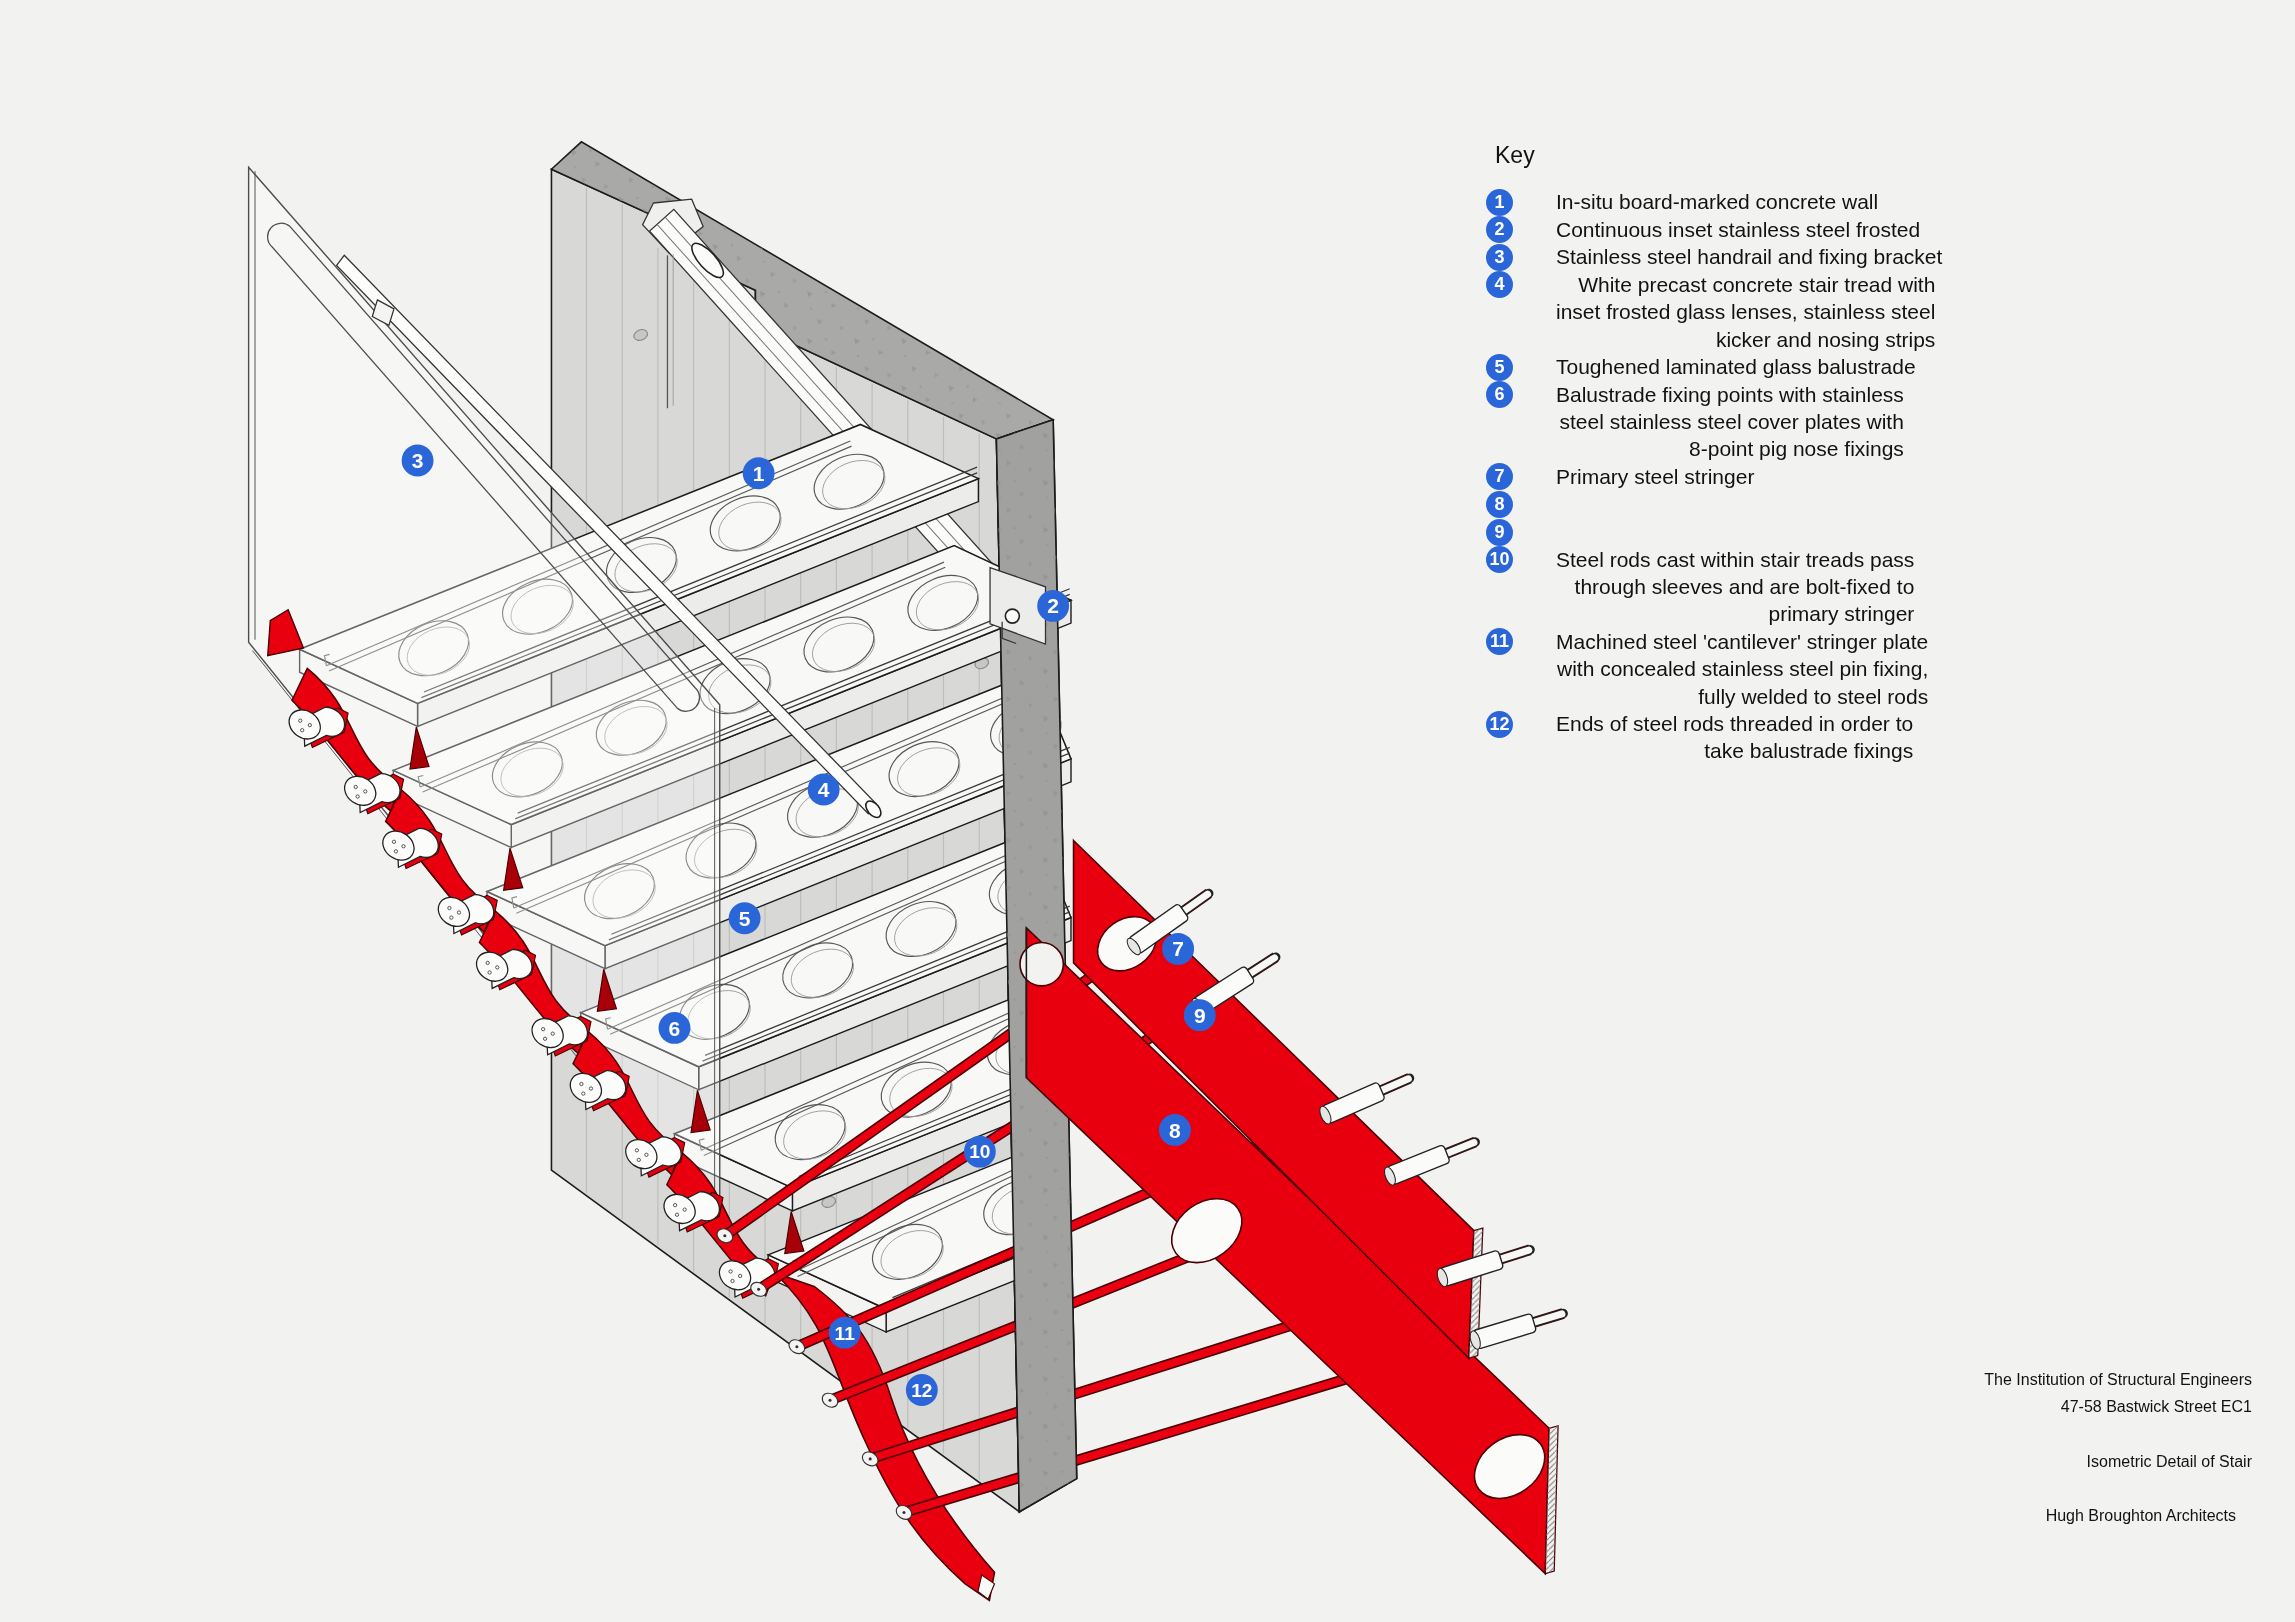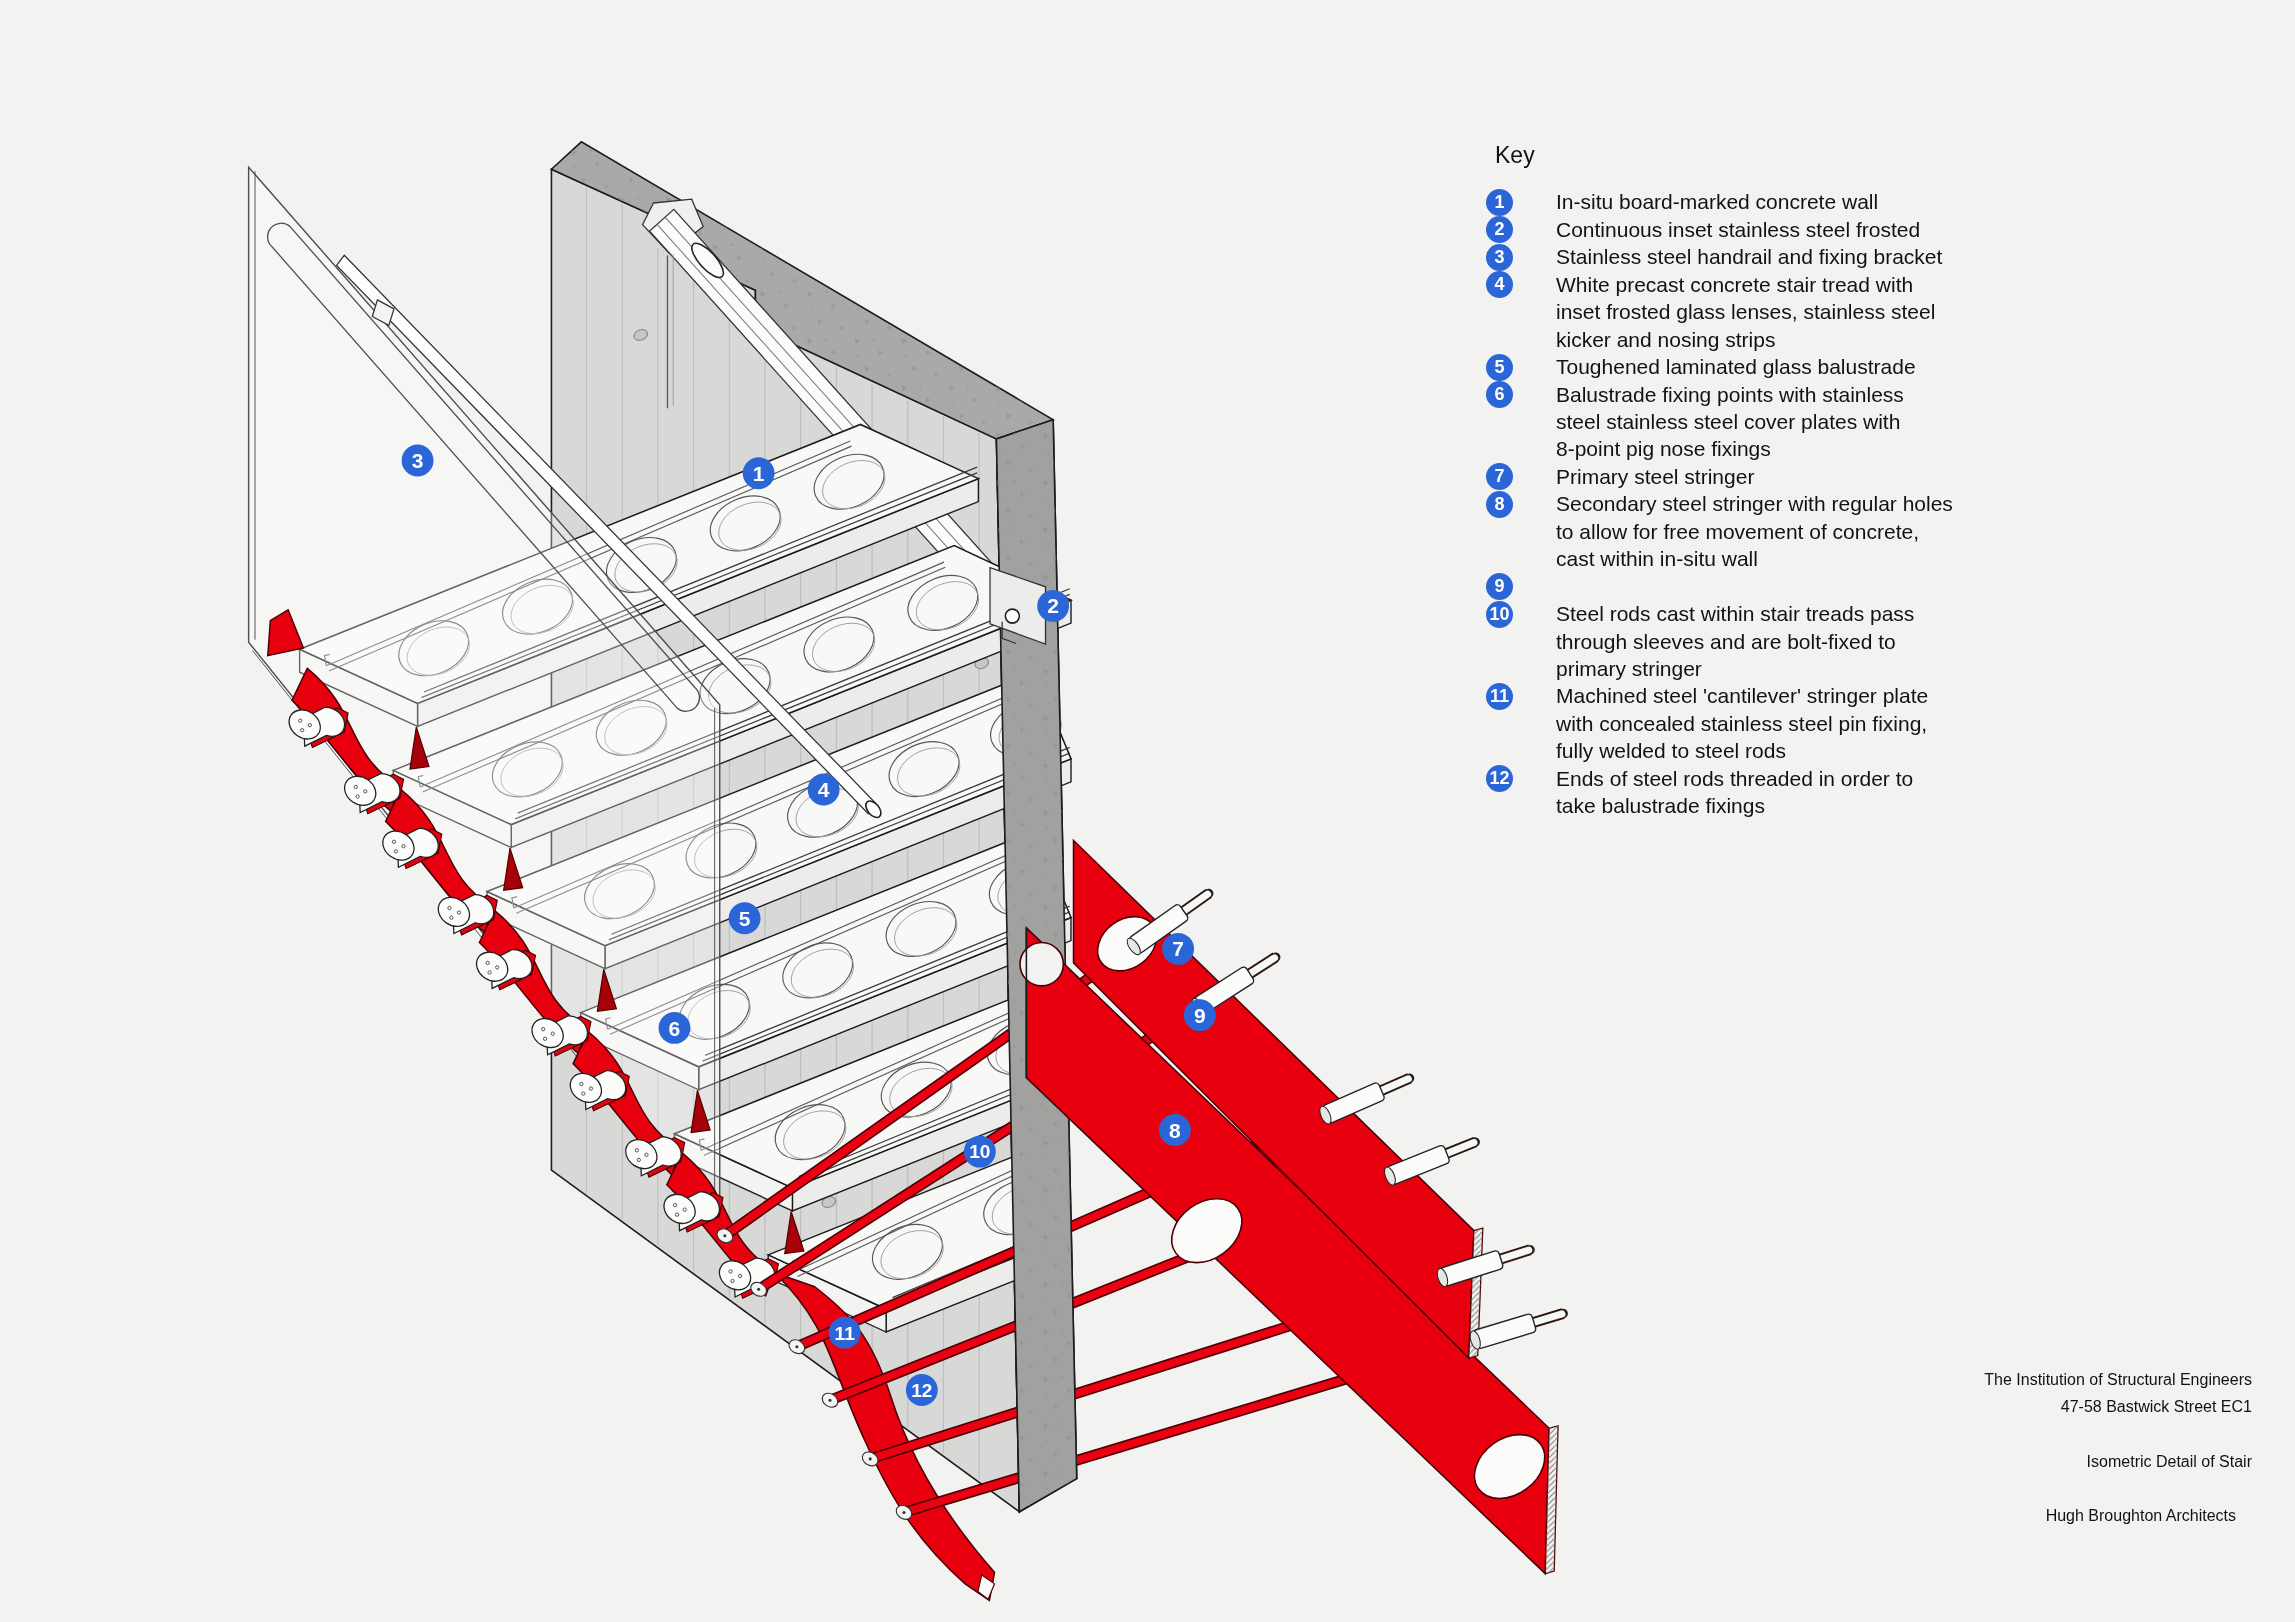--- a/index.html
+++ b/index.html
@@ -5,21 +5,21 @@
   html,body{margin:0;padding:0;}
   body{font-family:"Liberation Sans", sans-serif;}
   .page{position:relative;width:2295px;height:1623px;background:#f2f2f1;overflow:hidden;}
   svg.draw{position:absolute;left:0;top:0;width:2295px;height:1623px;}
   .key{position:absolute;left:1486px;top:142px;width:733px;color:#121212;}
   .key-title{font-size:23px;margin:0 0 19px 9px;}
   .key-row{display:flex;align-items:flex-start;}
   .key-badge{flex:0 0 auto;width:27px;height:27px;border-radius:50%;background:#2b66d9;color:#fff;
      font-size:18px;font-weight:bold;display:inline-flex;align-items:center;justify-content:center;
      margin:0.6px 43px 0 0;}
-  .key-text{font-size:21px;line-height:27.4px;white-space:pre-line;}
+  .key-text{font-size:21px;line-height:27.4px;white-space:pre-line;text-align:right;}
   .titleblock{position:absolute;right:43px;top:1366px;text-align:right;color:#121212;
      font-size:16px;line-height:27.4px;}
   .titleblock p{margin:0 0 27px 0;}
   .titleblock p:last-child{margin:16px;}
 </style>
 </head>
 <body>
 
 <div class="page">
 
@@ -517,23 +517,20 @@
           <span class="key-text">Balustrade fixing points with stainless
 steel stainless steel cover plates with
 8-point pig nose fixings</span>
         </div>
         <div class="key-row">
           <span class="key-badge">7</span>
           <span class="key-text">Primary steel stringer</span>
         </div>
         <div class="key-row">
           <span class="key-badge">8</span>
-          <span class="key-text">Secondary steel stringer with regular holes
-to allow for free movement of concrete,
-cast within in-situ wall</span>
         </div>
         <div class="key-row">
           <span class="key-badge">9</span>
         </div>
         <div class="key-row">
           <span class="key-badge">10</span>
           <span class="key-text">Steel rods cast within stair treads pass
 through  sleeves and are bolt-fixed to
 primary stringer</span>
         </div>

